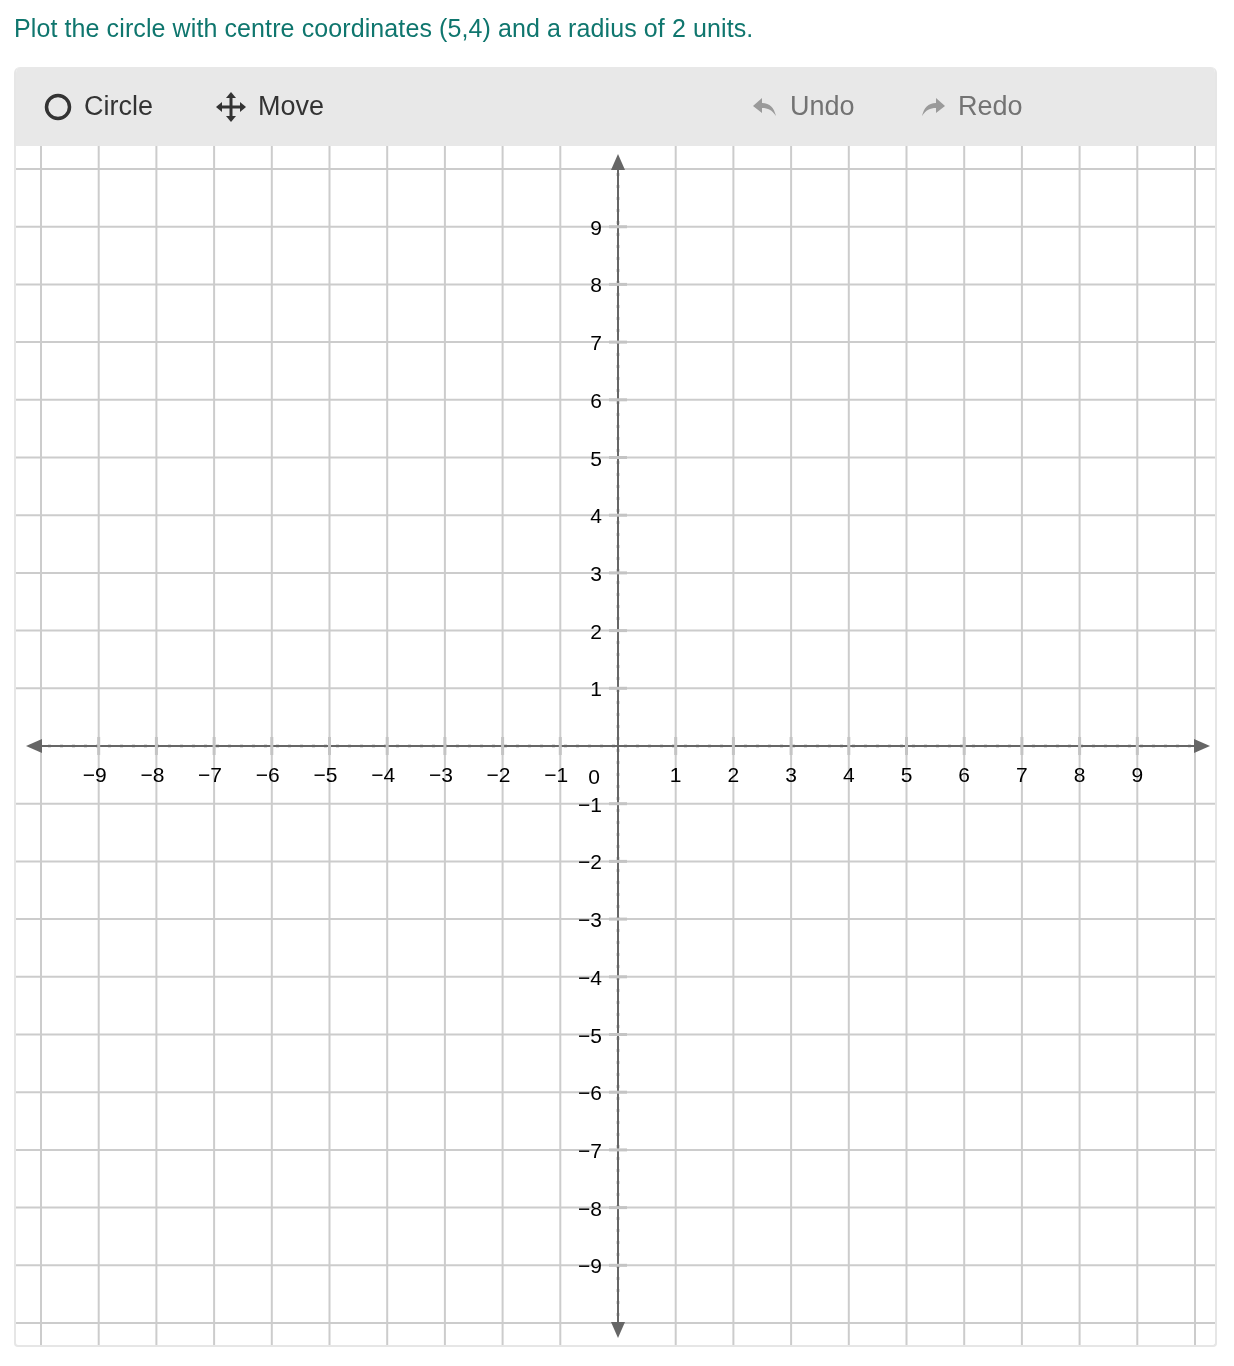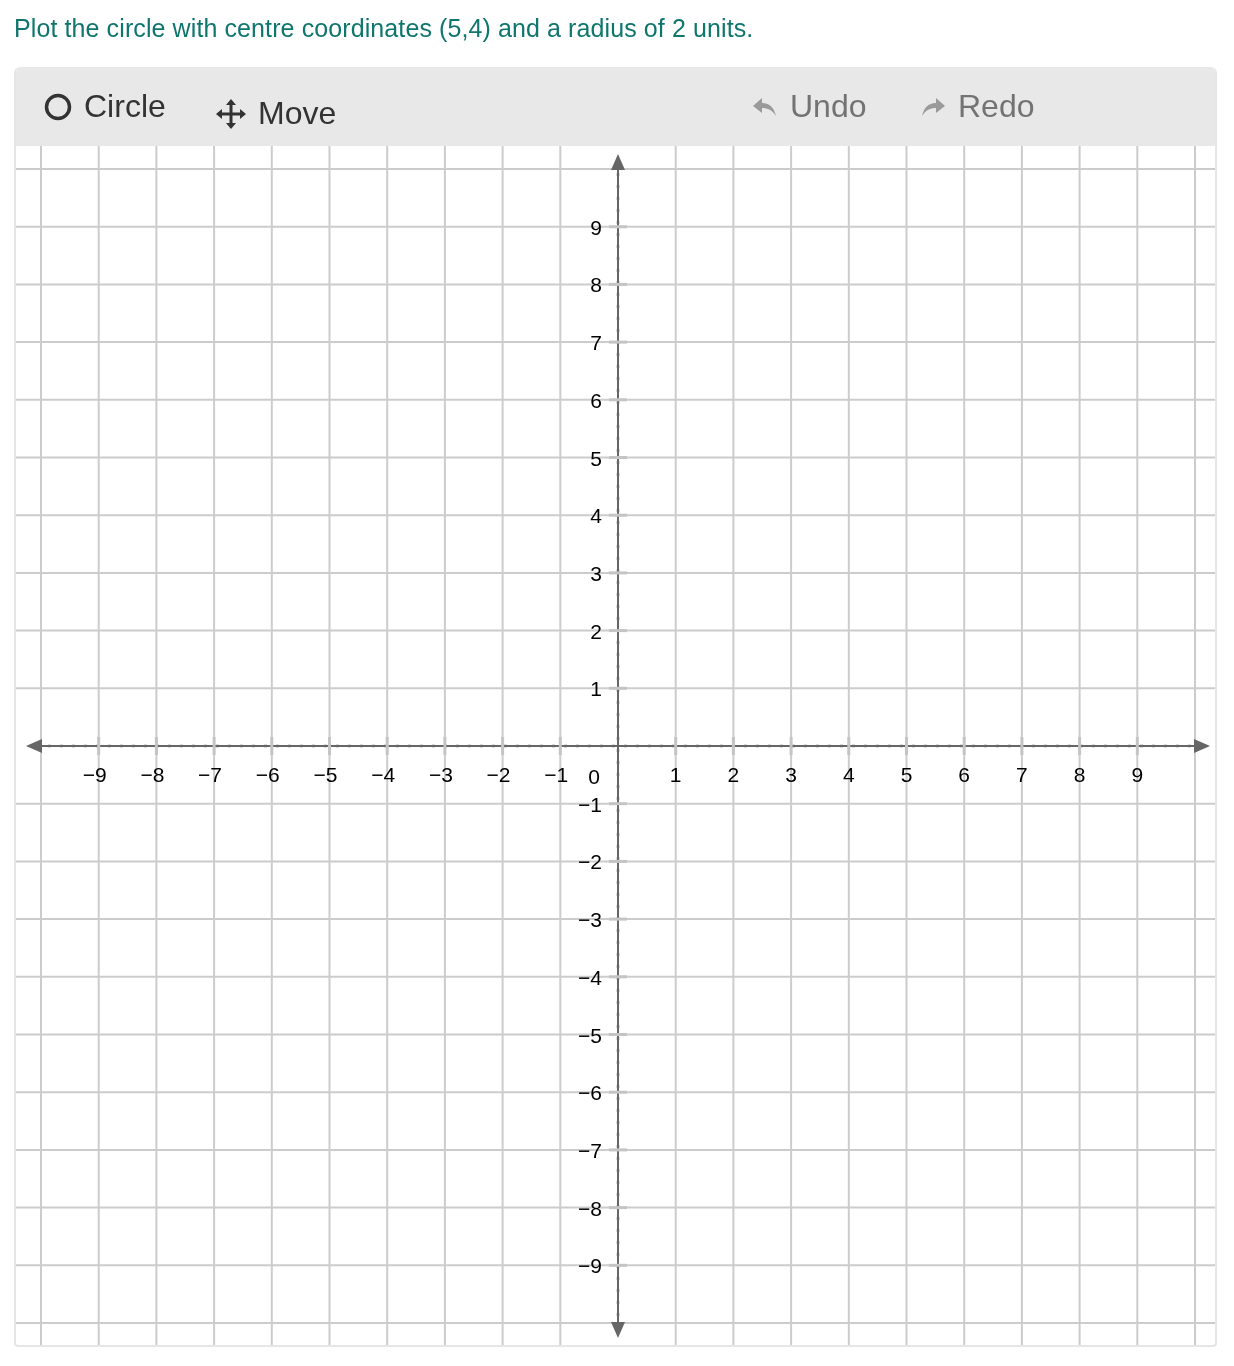--- a/index.html
+++ b/index.html
@@ -6,21 +6,21 @@
   body { width: 1234px; height: 1366px; position: relative; overflow: hidden;
          font-family: "Liberation Sans", sans-serif; color: #333; }
   .prompt { position: absolute; left: 14px; top: 14px; font-size: 25px; color: #0f766e;
             letter-spacing: 0.1px; }
   .widget { position: absolute; left: 14px; top: 67px; width: 1203px; height: 1280px;
             border: 2px solid #e6e6e6; border-top: none; box-sizing: border-box;
             border-radius: 6px 6px 4px 4px; overflow: hidden; background: #fff; }
   .toolbar { position: absolute; left: 0; top: 0; width: 100%; height: 79px;
              background: #e8e8e8; }
   .tool { position: absolute; top: 0; height: 79px; display: flex; align-items: center;
-          font-size: 32px; cursor: pointer; }
+          font-size: 27px; cursor: pointer; }
   .tool .ico { display: inline-flex; align-items: center; justify-content: center; margin-right: 12px; }
   .tool.active { color: #333; }
   .tool.disabled { color: #737373; }
   .board { position: absolute; left: 0; top: 79px; }
   svg text { font-family: "Liberation Sans", sans-serif; }
 </style>
 </head>
 <body>
 
 <div class="prompt">Plot the circle with centre coordinates (5,4) and a radius of 2 units.</div>
@@ -28,21 +28,21 @@
 <div class="widget">
   <div class="toolbar">
     <div class="tool active" style="left:28px;">
       <span class="ico">
         <svg width="28" height="28" viewBox="0 0 28 28">
             <circle cx="14" cy="14" r="11.5" fill="none" stroke="#333" stroke-width="3.5"></circle>
           </svg>
       </span>
       <span>Circle</span>
     </div>
-    <div class="tool active" style="left:200px;margin-top:7px;">
+    <div class="tool active" style="left:200px;">
       <span class="ico">
         <svg width="30" height="30" viewBox="0 0 30 30">
           <g fill="#333">
             <rect x="13.5" y="5" width="3" height="20"></rect>
             <rect x="5" y="13.5" width="20" height="3"></rect>
             <polygon points="15,0 20,6 10,6"></polygon>
             <polygon points="15,30 20,24 10,24"></polygon>
             <polygon points="0,15 6,10 6,20"></polygon>
             <polygon points="30,15 24,10 24,20"></polygon>
           </g>

